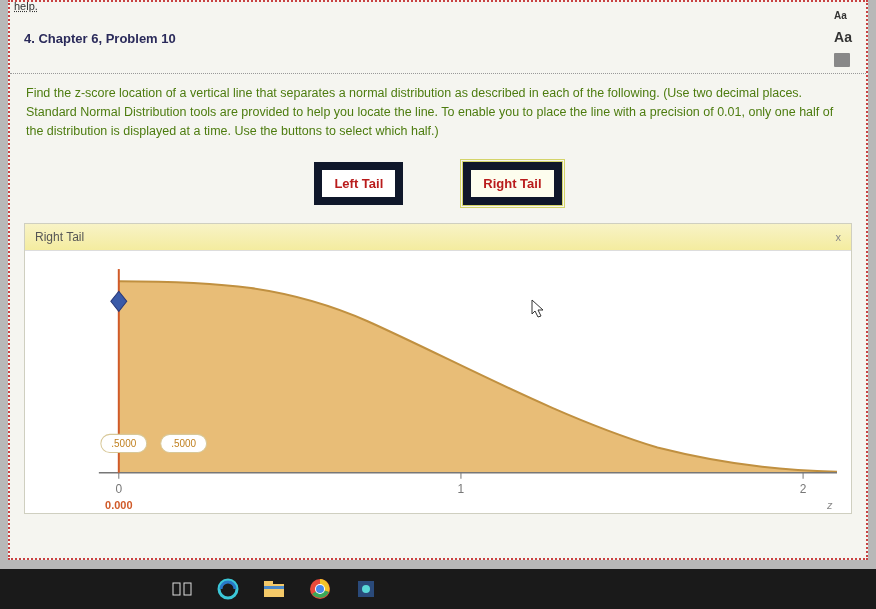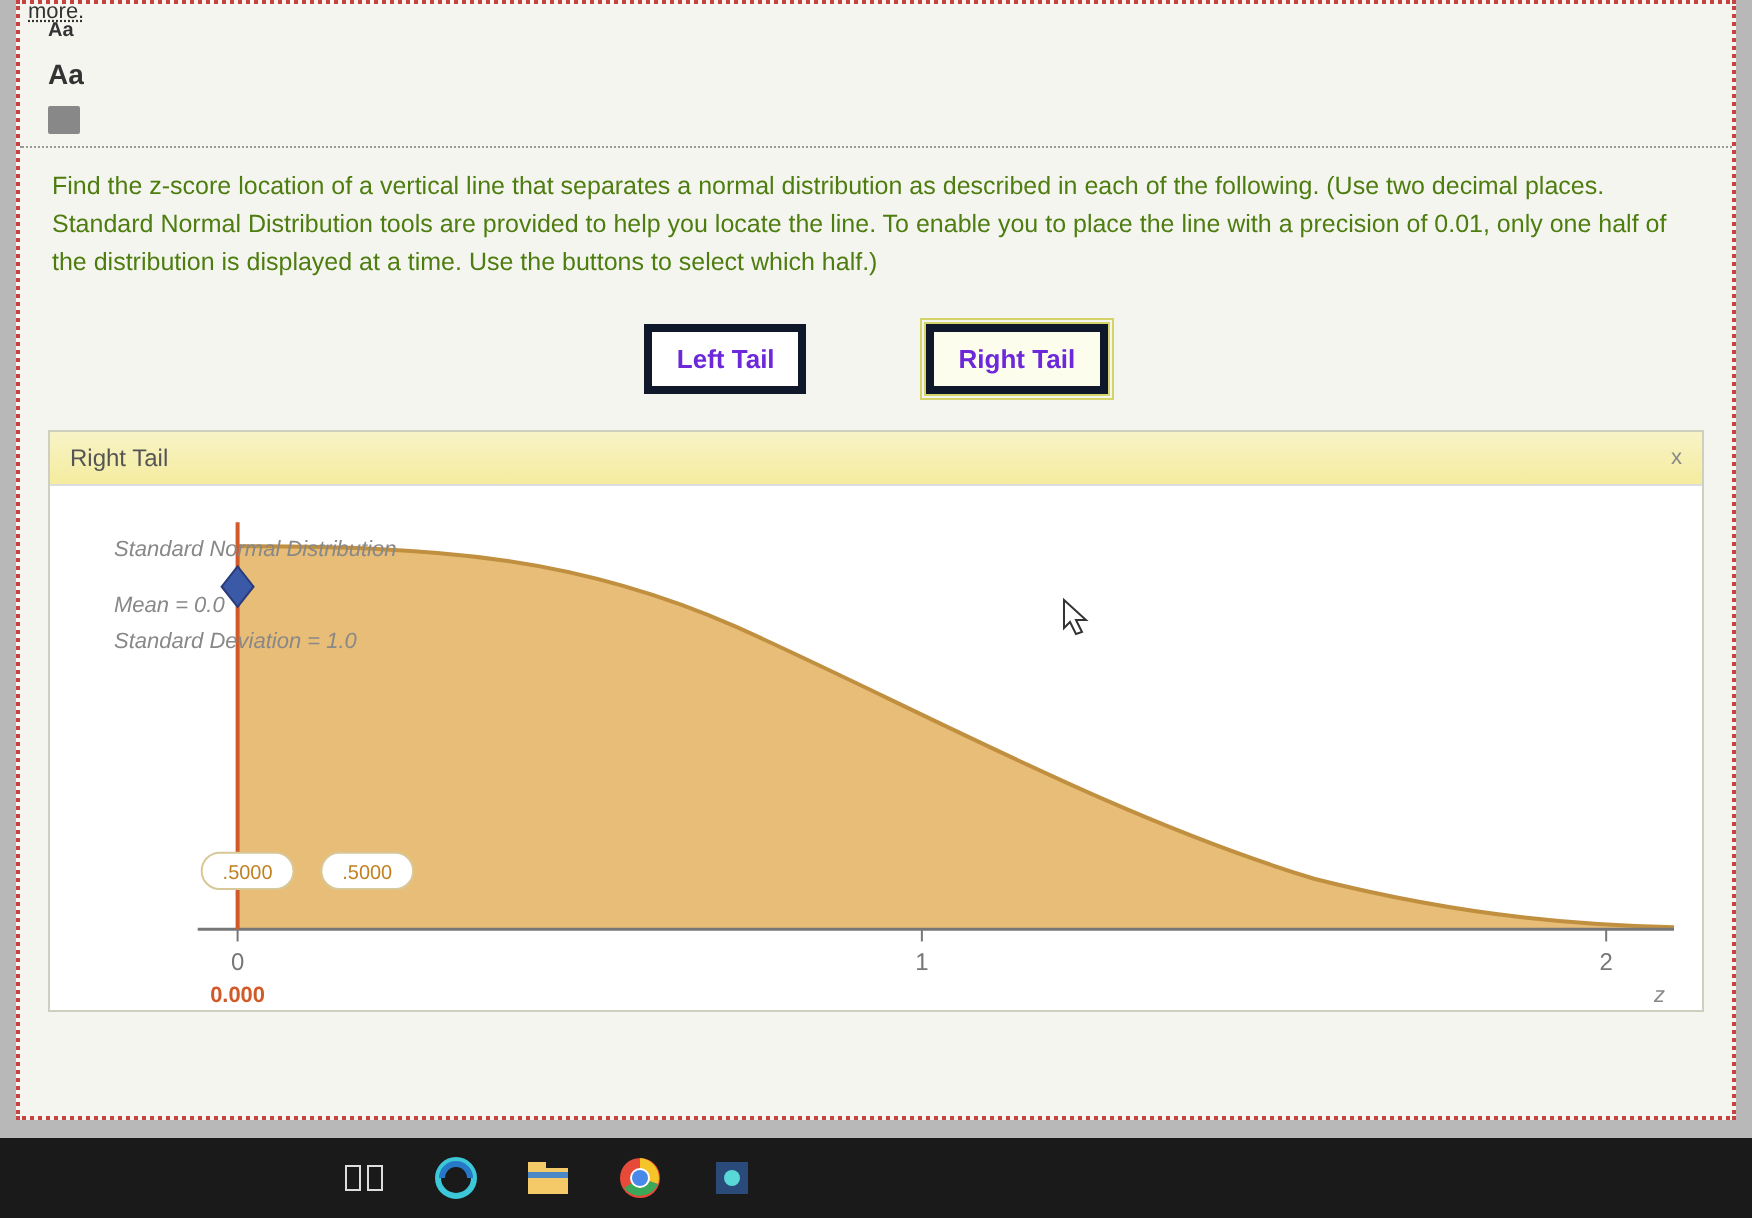--- a/index.html
+++ b/index.html
@@ -57,25 +57,25 @@
   color: #4d7c0f;
   line-height: 1.5;
 }
 .tail-buttons {
   display: flex;
   justify-content: center;
   gap: 60px;
   padding: 14px 0 18px 0;
 }
 .tail-btn {
-  border: 4px solid #0f172a;
+  border: 8px solid #0f172a;
   padding: 6px 12px;
   font-size: 13px;
   font-weight: bold;
-  color: #6d28d9;
+  color: #b91c1c;
   background: #fff;
   cursor: pointer;
 }
 .tail-btn.active {
   outline: 3px double #d4d46a;
   background: #fdfdee;
 }
 .plot-panel {
   margin: 0 14px 0 14px;
   border: 1px solid #cfcfc0;
@@ -128,49 +128,47 @@
   top: 298px;
   left: 530px;
   z-index: 20;
   pointer-events: none;
 }
 </style>
 </head>
 <body>
 
 <div class="page">
-  <span class="more-link">more.</span>
+  <span class="more-link">help.</span>
 
   <div class="prob-header">
+    <div class="prob-title">
+      <span>4.</span>
+      <span>Chapter 6, Problem 10</span>
+    </div>
     <div class="text-controls">
       <span class="aa-small">Aa</span>
       <span class="aa-large">Aa</span>
       <span class="print-icn"></span>
     </div>
   </div>
 
   <div class="instructions">Find the z-score location of a vertical line that separates a normal distribution as described in each of the following. (Use two decimal places. Standard Normal Distribution tools are provided to help you locate the line. To enable you to place the line with a precision of 0.01, only one half of the distribution is displayed at a time. Use the buttons to select which half.)</div>
 
   <div class="tail-buttons">
     <button class="tail-btn">Left Tail</button>
     <button class="tail-btn active">Right Tail</button>
   </div>
 
   <div class="plot-panel">
     <div class="panel-head">
       <span>Right Tail</span>
       <span class="panel-close">x</span>
     </div>
     <div class="chart-area">
-      <div class="info-box">
-        <div class="info-line">Standard Normal Distribution</div>
-        <div style="height:10px"></div>
-        <div class="info-line">Mean = 0.0</div>
-        <div class="info-line">Standard Deviation = 1.0</div>
-      </div>
       <svg class="curve" viewBox="0 0 800 250" preserveAspectRatio="none">
 
         <path d="M 80 210
                  L 80 20
                  C 180 20, 250 25, 330 60
                  C 420 100, 520 155, 620 185
                  C 700 205, 760 208, 800 209
                  L 800 210 Z" fill="#e8bd77" stroke="none"></path>
 
         <path d="M 80 20

